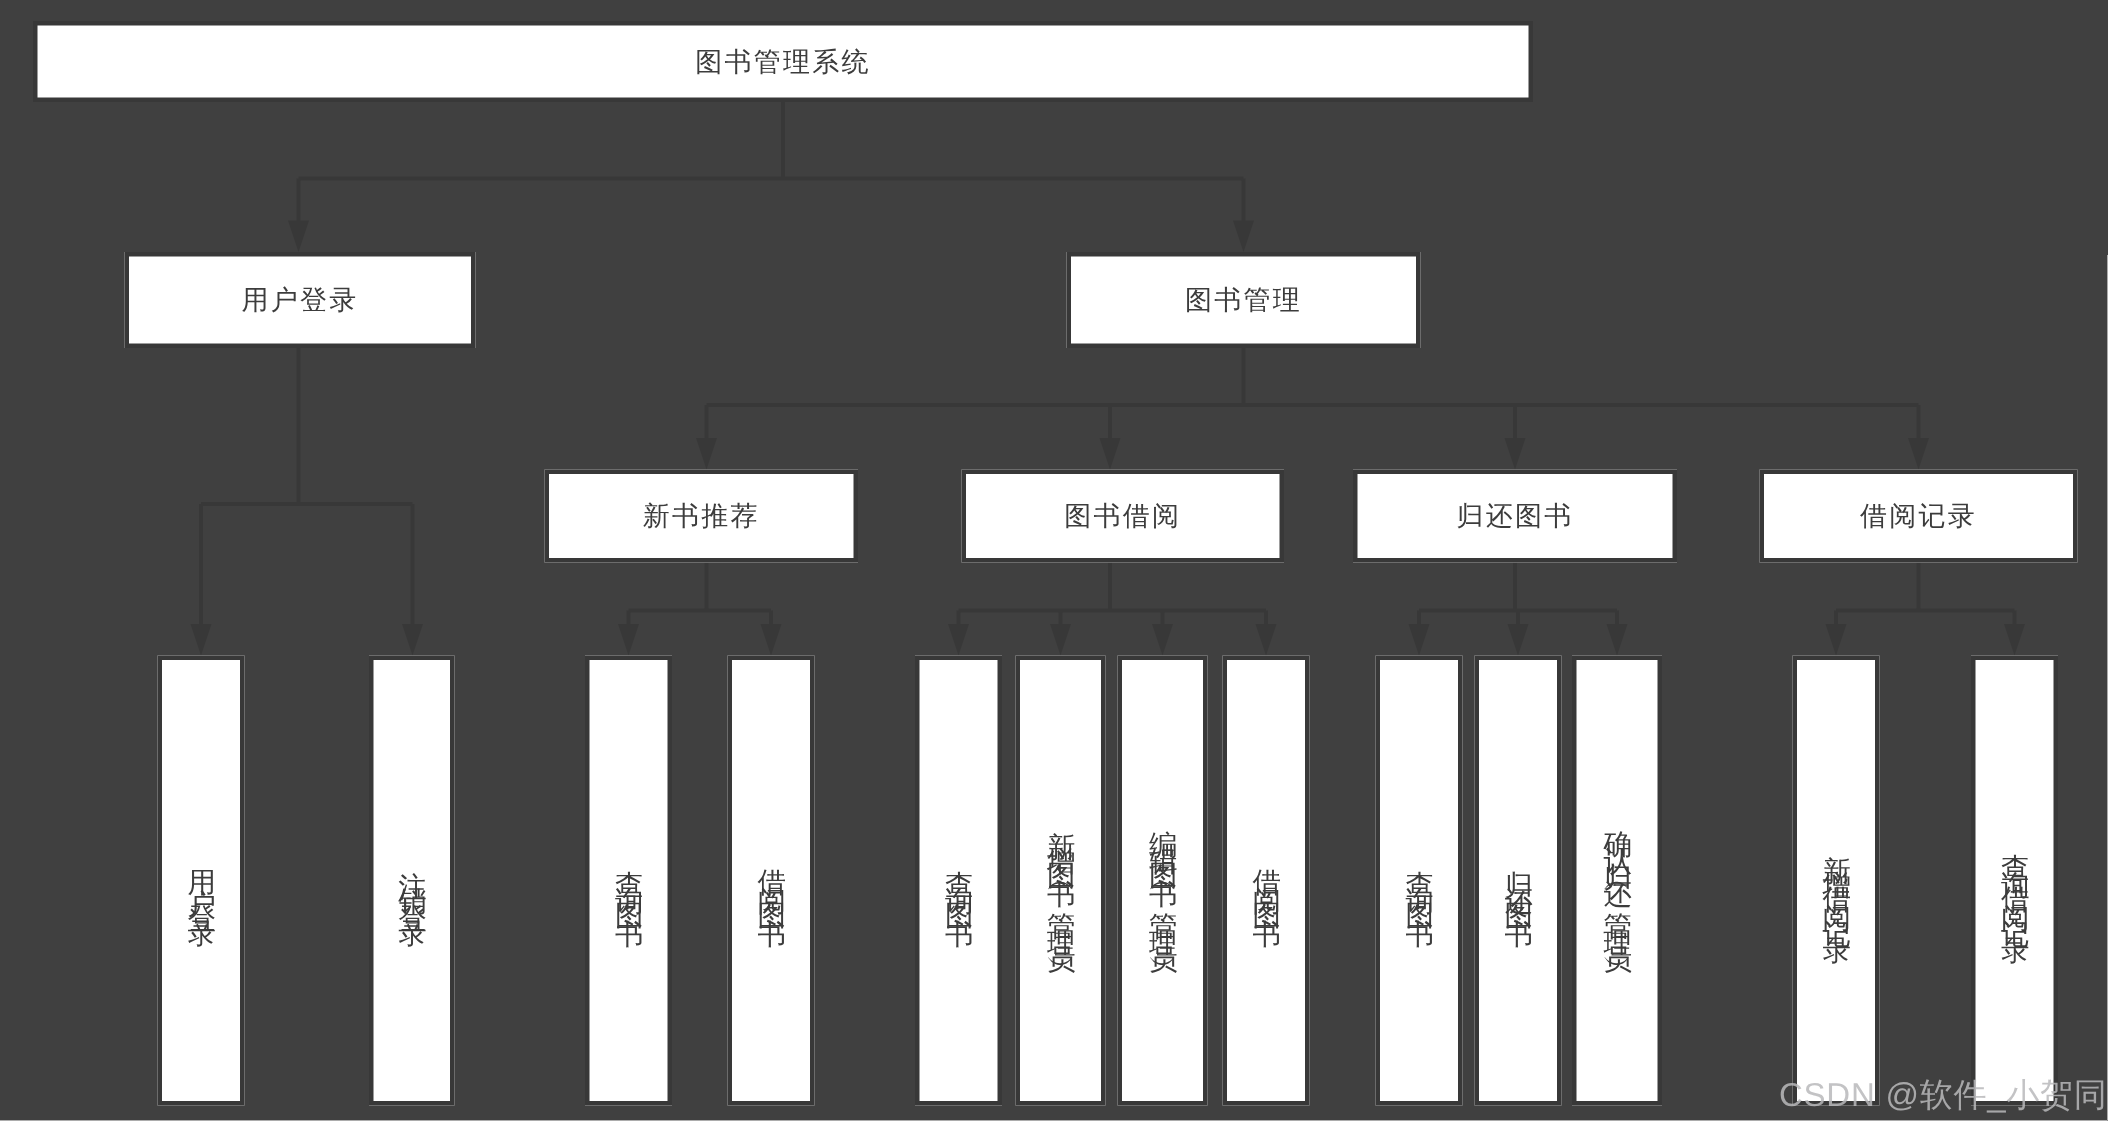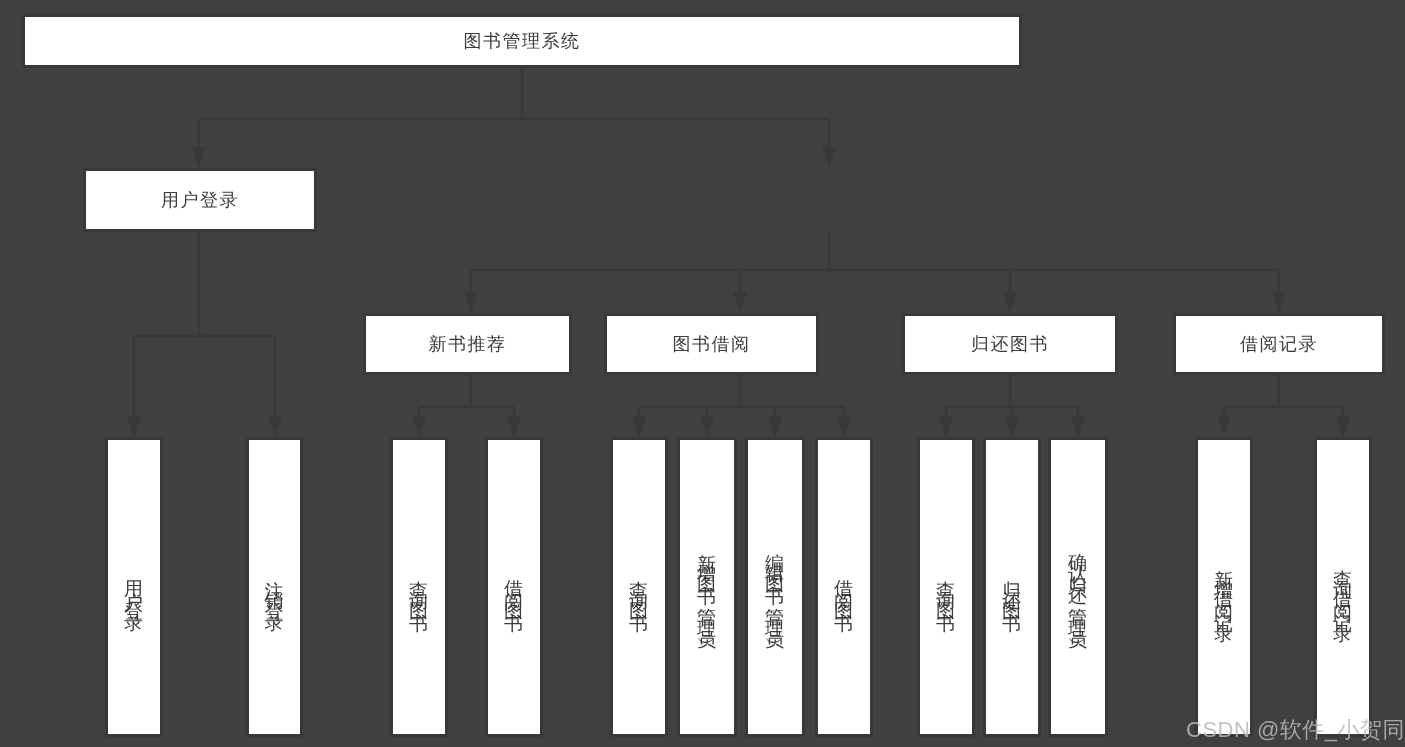--- a/index.html
+++ b/index.html
@@ -98,25 +98,28 @@
     </g>
   </svg>
 
   <div class="node hnode" style="left:22px; top:14px; width:1000px; height:54px;">
     <span>图书管理系统</span>
   </div>
 
   <div class="node hnode" style="left:83px; top:168px; width:234px; height:64px;">
     <span>用户登录</span>
   </div>
+  <div class="node hnode" style="left:711px; top:168px; width:236px; height:64px;">
+    <span>图书管理</span>
+  </div>
 
   <div class="node hnode" style="left:363px; top:313px; width:209px; height:62px;">
     <span>新书推荐</span>
   </div>
-  <div class="node hnode" style="left:604px; top:313px; width:215px; height:62px;">
+  <div class="node hnode" style="left:641px; top:313px; width:215px; height:62px;">
     <span>图书借阅</span>
   </div>
   <div class="node hnode" style="left:902px; top:313px; width:216px; height:62px;">
     <span>归还图书</span>
   </div>
   <div class="node hnode" style="left:1173px; top:313px; width:212px; height:62px;">
     <span>借阅记录</span>
   </div>
 
   <div class="node vnode" style="left:105px; top:437px; width:58px; height:300px;">

